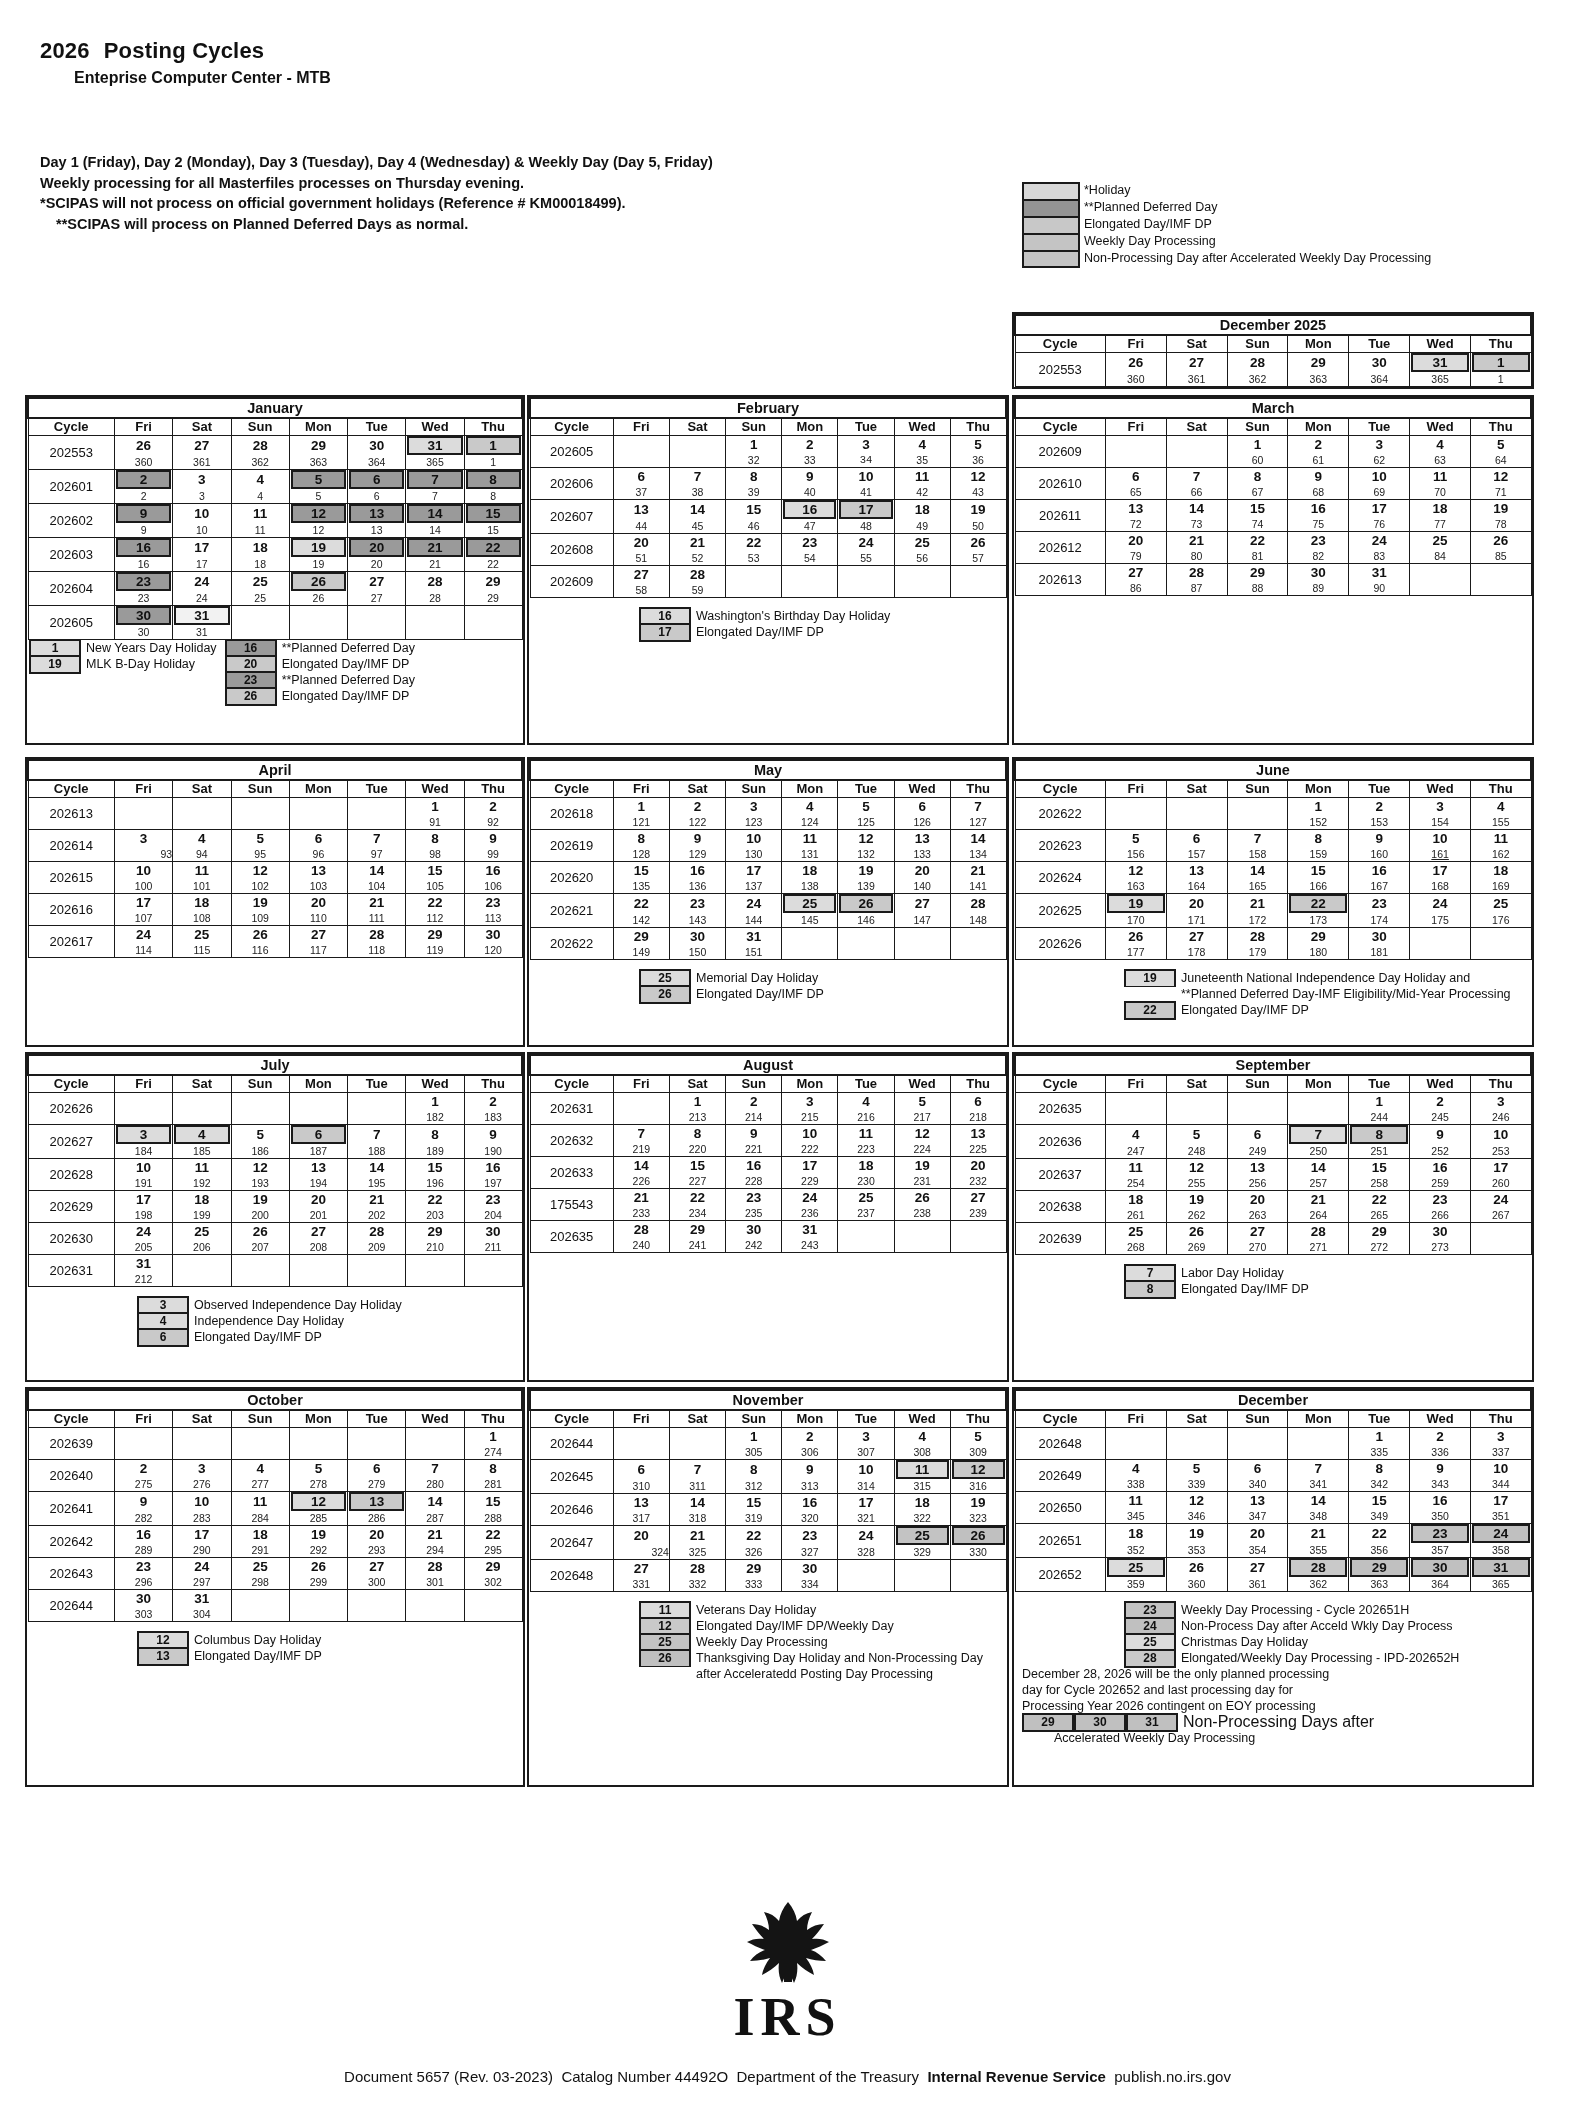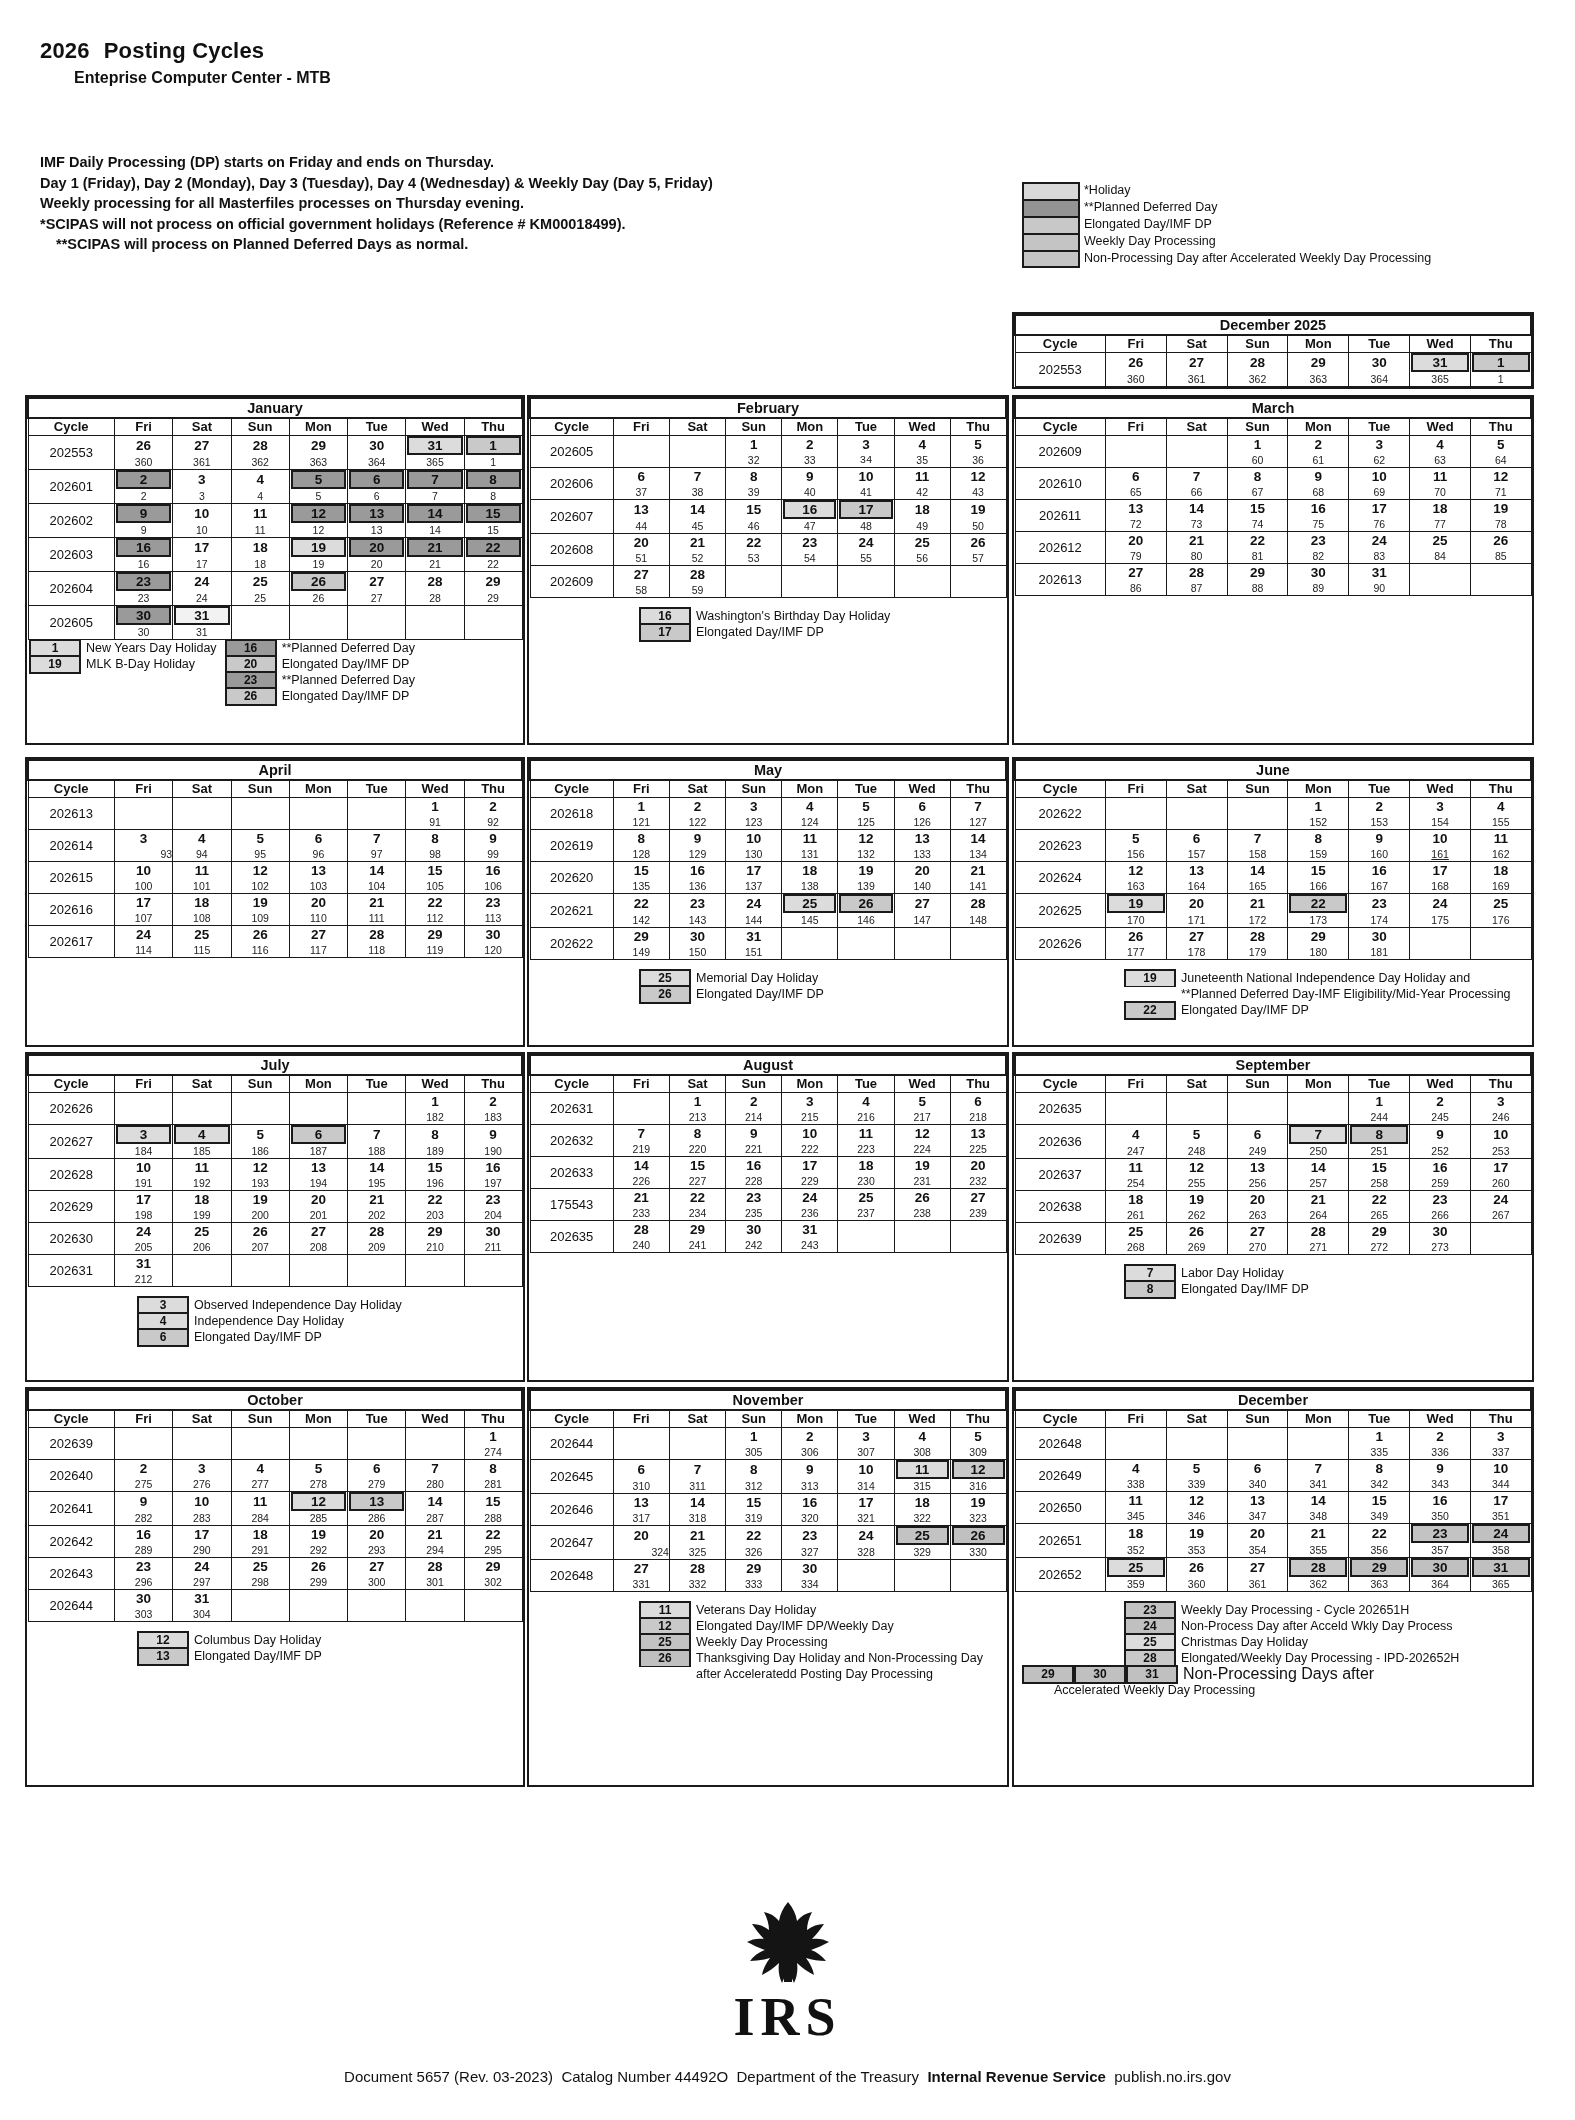--- a/index.html
+++ b/index.html
@@ -76,21 +76,20 @@
 <body>
 
 <div class="hdr">
   <div class="hdr-line1">
     <span class="yr">2026</span><span>Posting Cycles</span>
   </div>
   <div class="hdr-line2">Enteprise Computer Center - MTB</div>
 </div>
 
 <div class="intro">
-  <div>IMF Daily Processing (DP) starts on Friday and ends on Thursday.</div>
   <div>Day 1 (Friday), Day 2 (Monday), Day 3 (Tuesday), Day 4 (Wednesday) &amp; Weekly Day (Day 5, Friday)</div>
   <div>Weekly processing for all Masterfiles processes on Thursday evening.</div>
   <div>*SCIPAS will not process on official government holidays (Reference # KM00018499).</div>
   <div class="ind">**SCIPAS will process on Planned Deferred Days as normal.</div>
 </div>
 
 <div class="legend" id="legend-host">
     <div class="legend-row">
       <div class="legend-sw" style="background: rgb(216, 216, 216);"></div>
       <div class="legend-lbl">*Holiday</div>
@@ -1977,20 +1976,25 @@
             </div>
             <div class="note-line">
               <div class="note-sw c-holiday">25</div>
               <div class="note-txt">Christmas Day Holiday</div>
             </div>
             <div class="note-line">
               <div class="note-sw c-elong">28</div>
               <div class="note-txt"> Elongated/Weekly Day Processing - IPD-202652H</div>
             </div>
           </div>
+          <div style="margin-left: 8px;">
+            <div class="note-free">December 28, 2026 will be the only planned processing</div>
+            <div class="note-free">day for Cycle 202652 and last processing day for</div>
+            <div class="note-free">Processing Year 2026 contingent on EOY processing</div>
+          </div>
           <div class="note-line" style="margin-left: 8px;">
             <div class="note-sw c-nonproc" style="border-bottom-width: 2px;">29</div>
             <div class="note-sw c-nonproc" style="border-bottom-width: 2px;">30</div>
             <div class="note-sw c-nonproc" style="border-bottom-width: 2px;">31</div>
             <div class="note-txt">Non-Processing Days after</div>
           </div>
           <div class="note-free" style="margin-left: 40px;">Accelerated Weekly Day Processing</div>
         </div>
       </div>
     </div>

